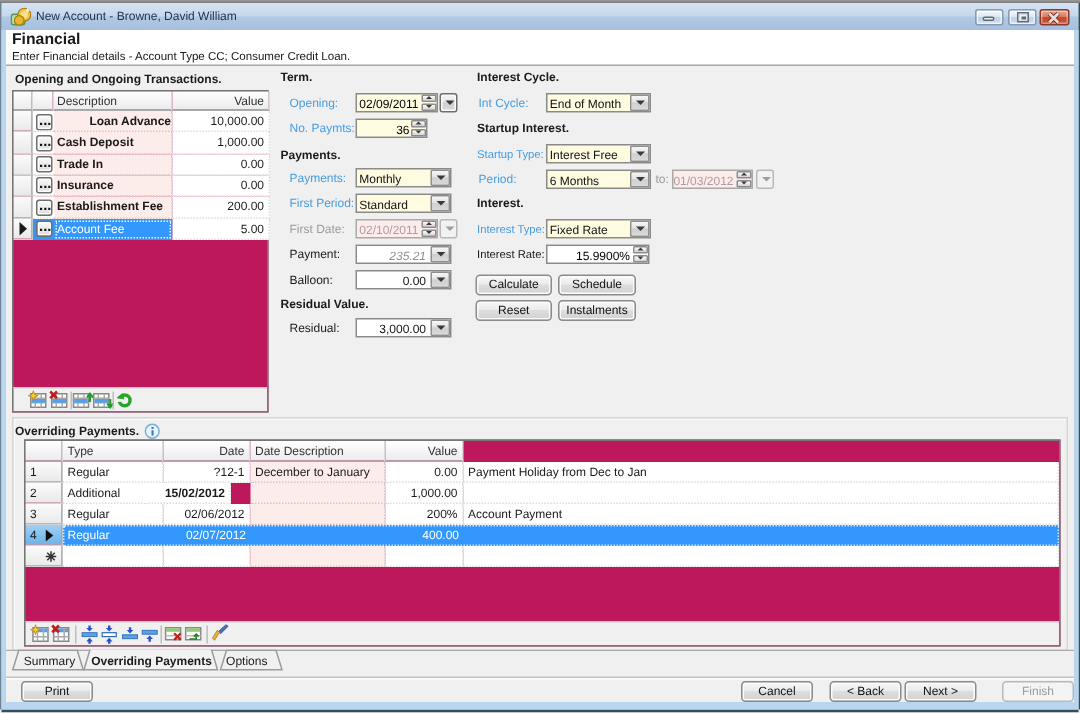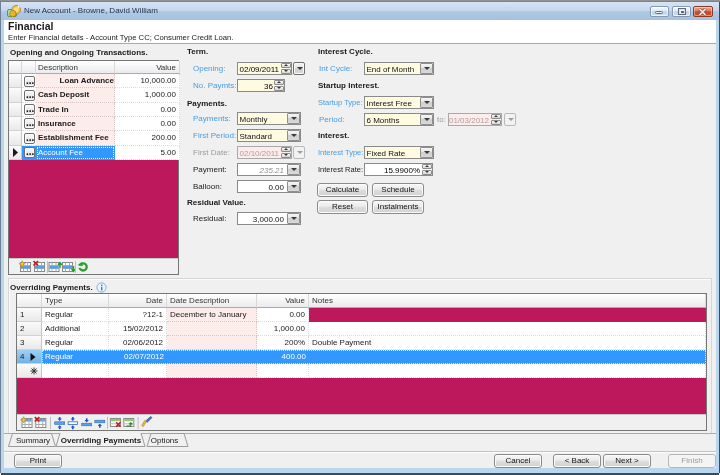--- a/index.html
+++ b/index.html
@@ -329,38 +329,38 @@
     <circle cx="5.5" cy="5.5" r="4.6" fill="#eaf4fc" stroke="#7ab0dd" stroke-width="1"></circle>
     <rect x="5" y="2.6" width="1.4" height="1.4" fill="#3a7ebf"></rect>
     <rect x="5" y="4.8" width="1.4" height="3.6" fill="#3a7ebf"></rect>
   </svg>
 <div class="gridbox" style="left:16px;top:293px;width:691px;height:138px;">
 <div class="c hc" style="left:0px;top:0;width:25px;height:14px;padding-left:3px;"></div>
 <div class="c hc" style="left:25px;top:0;width:67px;height:14px;padding-left:3px;">Type</div>
 <div class="c hc" style="left:92px;top:0;width:58px;height:14px;text-align:right;padding-right:3px;">Date</div>
 <div class="c hc" style="left:150px;top:0;width:90px;height:14px;padding-left:3px;">Date Description</div>
 <div class="c hc" style="left:240px;top:0;width:52px;height:14px;text-align:right;padding-right:3px;">Value</div>
-<div class="c hc" style="left:292px;top:0;width:397px;height:14px;padding-left:3px;">Notes</div>
 <div class="c rh" style="left:0;top:14px;width:25px;height:14px;padding-left:3px;">1</div>
 <div class="c val" style="left:25px;top:14px;width:67px;height:14px;text-align:left;padding-left:3px;">Regular</div>
 <div class="c val" style="left:92px;top:14px;width:58px;height:14px;">?12-1</div>
 <div class="c pink" style="left:150px;top:14px;width:90px;height:14px;font-weight:normal;padding-left:3px;">December to January</div>
 <div class="c val" style="left:240px;top:14px;width:52px;height:14px;">0.00</div>
+<div class="c val" style="left:292px;top:14px;width:397px;height:14px;text-align:left;padding-left:3px;">Payment Holiday from Dec to Jan</div>
 <div class="c rh" style="left:0;top:28px;width:25px;height:14px;padding-left:3px;">2</div>
 <div class="c val" style="left:25px;top:28px;width:67px;height:14px;text-align:left;padding-left:3px;">Additional</div>
-<div class="c val" style="left:92px;top:28px;width:58px;height:14px;">15/02/2012</div>
+<div class="c val" style="left:79px;top:28px;width:58px;height:14px;font-weight:bold;">15/02/2012</div>
 <div class="c pink" style="left:150px;top:28px;width:90px;height:14px;font-weight:normal;padding-left:3px;"></div>
 <div class="c val" style="left:240px;top:28px;width:52px;height:14px;">1,000.00</div>
 <div class="c val" style="left:292px;top:28px;width:397px;height:14px;text-align:left;padding-left:3px;"></div>
 <div class="c rh" style="left:0;top:42px;width:25px;height:14px;padding-left:3px;">3</div>
 <div class="c val" style="left:25px;top:42px;width:67px;height:14px;text-align:left;padding-left:3px;">Regular</div>
 <div class="c val" style="left:92px;top:42px;width:58px;height:14px;">02/06/2012</div>
 <div class="c pink" style="left:150px;top:42px;width:90px;height:14px;font-weight:normal;padding-left:3px;"></div>
 <div class="c val" style="left:240px;top:42px;width:52px;height:14px;">200%</div>
-<div class="c val" style="left:292px;top:42px;width:397px;height:14px;text-align:left;padding-left:3px;">Double Payment</div>
+<div class="c val" style="left:292px;top:42px;width:397px;height:14px;text-align:left;padding-left:3px;">Account Payment</div>
 <div class="c rh" style="left:0;top:56px;width:25px;height:14px;padding-left:3px;background:linear-gradient(#9fd0f5,#6fb3e8);">4<svg width="6" height="8" style="position:absolute;left:13px;top:3px;">
         <path d="M0.5,0 L5.5,4 L0.5,8 Z" fill="#101010"></path>
       </svg></div>
 <div class="c sel" style="left:25px;top:56px;width:664px;height:14px;outline:1px dotted #cfe6ff;outline-offset:-1px;">
       <span style="position:absolute;left:3px;">Regular</span>
       <span style="position:absolute;left:67px;width:55px;text-align:right;display:inline-block;">02/07/2012</span>
       <span style="position:absolute;left:215px;width:49px;text-align:right;display:inline-block;">400.00</span>
       <span style="position:absolute;left:270px;"></span>
     </div>
 <div class="c rh" style="left:0;top:70px;width:25px;height:14px;">

